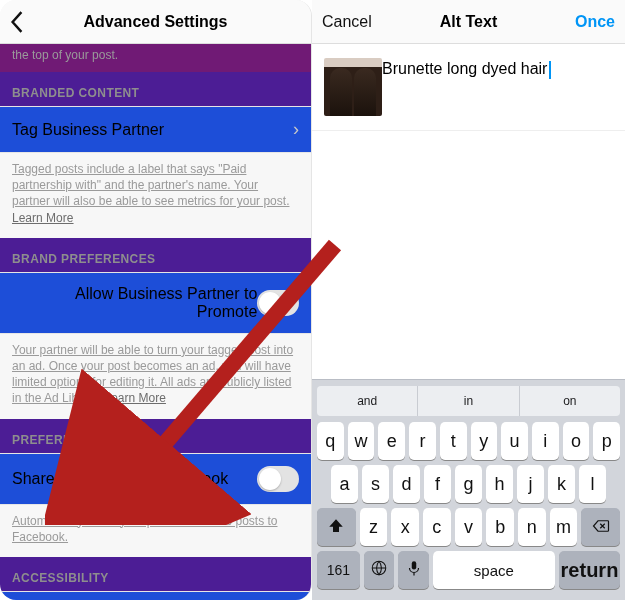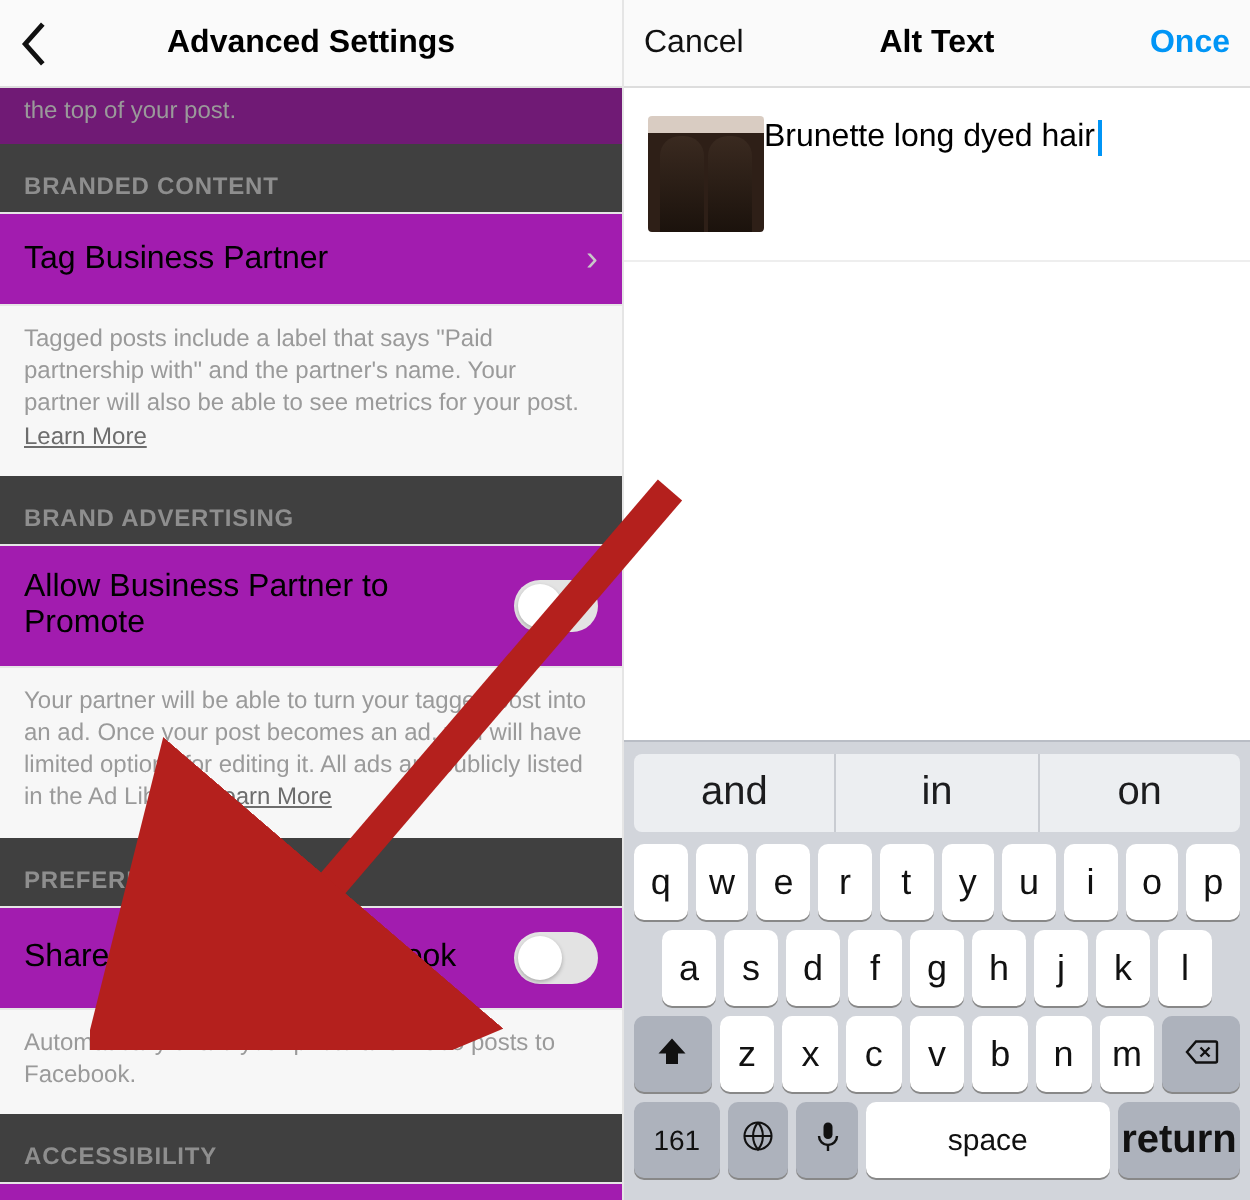--- a/index.html
+++ b/index.html
@@ -1,58 +1,58 @@
 <!DOCTYPE html>
 <html><head>
 <meta charset="utf-8">
 <style>
   * { box-sizing: border-box; margin: 0; padding: 0; }
   html, body { width: 625px; height: 600px; font-family: -apple-system, "Helvetica Neue", Arial, sans-serif; background: #fff; color: #000; }
   body { display: flex; position: relative; overflow: hidden; }
 
   .pane { height: 600px; overflow: hidden; }
-  .left  { width: 312px; border-right: 1px solid #e5e5e5; background: #f7f7f7; }
+  .left  { width: 312px; border-right: 1px solid #e5e5e5; background: #f7f7f7; border-radius: 16px; }
   .right { width: 313px; background: #fff; display: flex; flex-direction: column; }
 
   
   .navbar { height: 44px; display: flex; align-items: center; justify-content: space-between; padding: 0 10px; background: #fafafa; border-bottom: 1px solid #ddd; }
   .nav-title { flex: 1; text-align: center; font-weight: 600; font-size: 16px; }
   .nav-btn { font-size: 16px; min-width: 54px; }
   .nav-btn.blue { color: #0095f6; font-weight: 600; text-align: right; }
   .nav-btn.plain { color: #111; }
   .chevron-left svg { width: 14px; height: 22px; display: block; }
 
   
   .list { font-size: 14px; }
   .truncated-note { color: #9a9a9a; font-size: 12px; padding: 4px 12px 10px; background: #701a75; }
-  .section-header { color: #8e8e8e; font-size: 12px; font-weight: 600; letter-spacing: 0.4px; padding: 14px 12px 6px; background: #404040; }
-  .row { background: #a21caf; padding: 12px 12px; font-size: 16px; border-top: 1px solid #e6e6e6; border-bottom: 1px solid #e6e6e6; display: flex; align-items: center; justify-content: space-between; }
+  .section-header { color: #8e8e8e; font-size: 12px; font-weight: 600; letter-spacing: 0.4px; padding: 14px 12px 6px; background: #4c1d95; }
+  .row { background: #1d4ed8; padding: 12px 12px; font-size: 16px; border-top: 1px solid #e6e6e6; border-bottom: 1px solid #e6e6e6; display: flex; align-items: center; justify-content: space-between; text-align: right; }
   .row .disclosure { color: #c8c8c8; font-size: 18px; }
-  .footer-note { color: #9a9a9a; font-size: 12px; padding: 8px 12px 12px; line-height: 1.35; background: #f7f7f7; }
+  .footer-note { color: #9a9a9a; font-size: 12px; padding: 8px 12px 12px; line-height: 1.35; background: #f7f7f7; text-decoration: underline; }
   .footer-note .link { color: #6d6d6d; text-decoration: underline; }
 
   .toggle { width: 42px; height: 26px; border-radius: 13px; background: #e3e3e3; position: relative; }
   .toggle .knob { position: absolute; top: 2px; left: 2px; width: 22px; height: 22px; border-radius: 11px; background: #fff; box-shadow: 0 1px 2px rgba(0,0,0,.25); }
 
   
   .compose { display: flex; padding: 14px 12px; border-bottom: 1px solid #eee; }
   .thumb { width: 58px; height: 58px; border-radius: 2px; background: linear-gradient(180deg,#d9ccc2 0%, #d9ccc2 15%, #2e1f17 15%, #2e1f17 100%); position: relative; overflow: hidden; }
   .thumb::before, .thumb::after { content:""; position:absolute; bottom:0; width:22px; height:48px; border-radius: 10px 10px 0 0; background: linear-gradient(180deg,#3a2a20,#1b120c); }
   .thumb::before { left:6px; }
   .thumb::after  { right:6px; }
   .alt-input { flex:1; border:none; outline:none; font-size:16px; padding-top:2px; }
   .caret { display:inline-block; width:2px; height:18px; background:#0095f6; vertical-align:middle; margin-left:2px; animation: blink 1s step-end infinite; }
   @keyframes blink { 50% { opacity: 0; } }
 
   .spacer { flex: 1; }
 
   
   .keyboard { background:#d2d5db; border-top:1px solid #b9bdc5; padding:4px 3px 6px; user-select:none; }
   .predict { display:flex; background:#eceef1; border-radius:4px; margin:2px 2px 6px; }
-  .predict div { flex:1; text-align:center; padding:8px 0; color:#1c1c1e; font-size:20px; border-right:1px solid #c9ccd2; }
+  .predict div { flex:1; text-align:center; padding:8px 0; color:#1c1c1e; font-size:12px; border-right:1px solid #c9ccd2; }
   .predict div:last-child { border-right:none; }
   .krow { display:flex; gap:4px; margin:5px 2px; justify-content:center; }
   .key { background:#fff; border-radius:5px; box-shadow:0 1px 0 #888; height:38px; display:flex; align-items:center; justify-content:center; font-size:18px; color:#111; }
   .key.letter { flex:1; min-width:0; }
   .key.dark { background:#adb2bc; }
   .key.wide { flex:1.4; font-size:14px; }
   .key.space { flex:4; font-size:15px; }
   .key.ret { flex:2; font-size:20px;font-weight:bold; }
   .key svg { width:18px; height:18px; }
 
@@ -82,21 +82,21 @@
     <div class="row">
       <span>Tag Business Partner</span>
       <span class="disclosure">›</span>
     </div>
     <div class="footer-note">
       <span>Tagged posts include a label that says "Paid partnership with" and the partner's name. Your partner will also be able to see metrics for your post.</span>
       <span> </span>
       <span class="link">Learn More</span>
     </div>
 
-    <div class="section-header">BRAND ADVERTISING</div>
+    <div class="section-header">BRAND PREFERENCES</div>
     <div class="row">
       <span>Allow Business Partner to Promote</span>
       <span class="toggle">
           <span class="knob"></span>
         </span>
     </div>
     <div class="footer-note">
       <span>Your partner will be able to turn your tagged post into an ad. Once your post becomes an ad, you will have limited options for editing it. All ads are publicly listed in the Ad Library.</span>
       <span> </span>
       <span class="link">Learn More</span>

